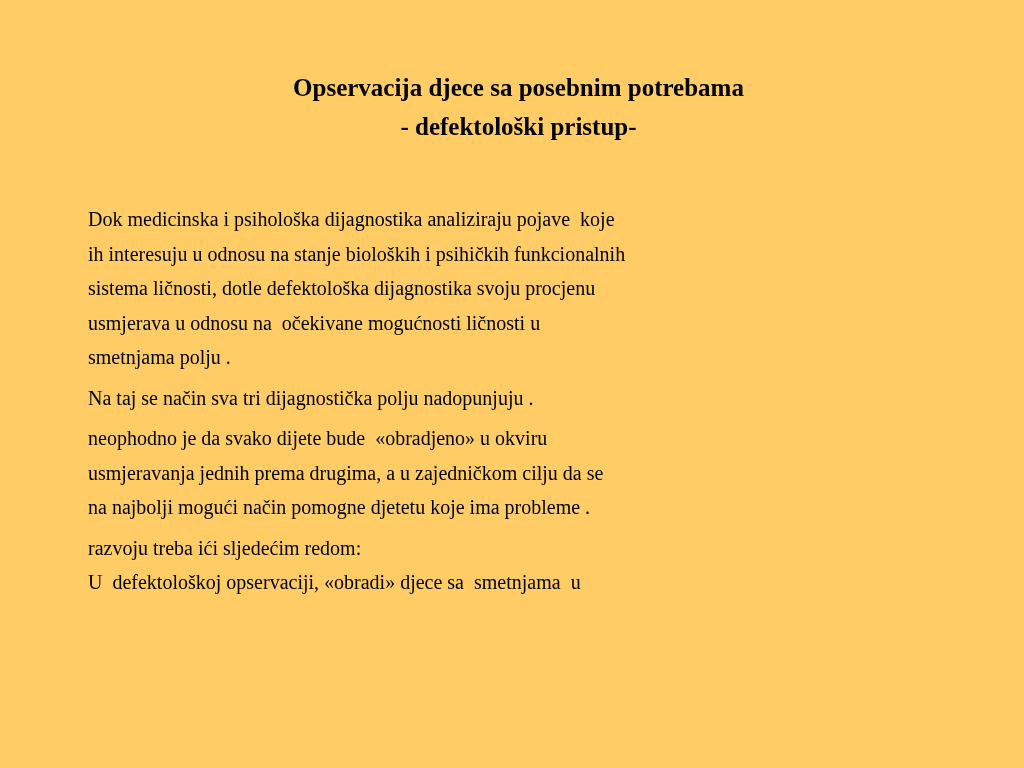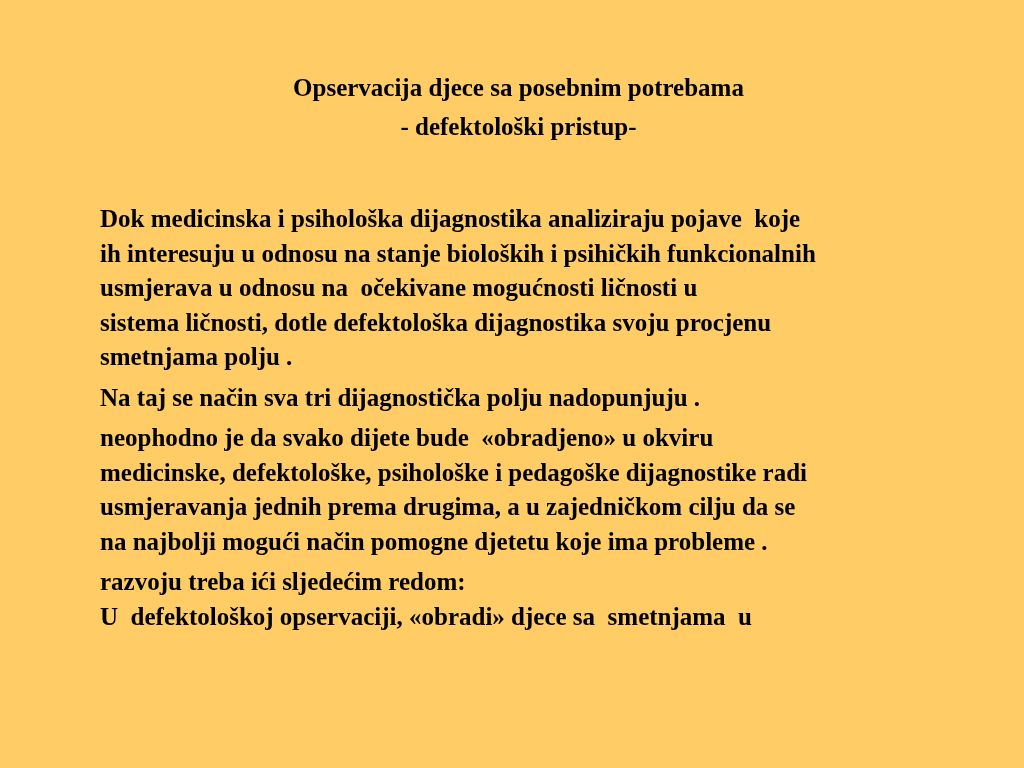--- a/index.html
+++ b/index.html
@@ -30,26 +30,25 @@
       font-size: 25px;
       line-height: 39px;
     }
     .title-line {
       display: block;
       white-space: nowrap;
       margin-left: 23px;
     }
     .body-block {
       position: absolute;
-      left: 100px;
+      left: 88px;
       top: 202px;
       width: 860px;
-      font-size: 25px;
+      font-size: 20px;
       line-height: 34.5px;
-      font-weight: bold;
     }
     .para {
       margin: 0 0 6px 0;
     }
     .line {
       display: block;
       white-space: pre;
     }
   </style>
 </head>
@@ -60,32 +59,31 @@
   <div class="title-block">
     <span class="title-line">Opservacija djece sa posebnim potrebama</span>
     <span class="title-line">- defektološki pristup-</span>
   </div>
 
   <div class="body-block">
 
     <p class="para">
       <span class="line">Dok medicinska i psihološka dijagnostika analiziraju pojave  koje</span>
       <span class="line">ih interesuju u odnosu na stanje bioloških i psihičkih funkcionalnih</span>
+      <span class="line">sistema ličnosti, dotle defektološka dijagnostika svoju procjenu</span>
       <span class="line">usmjerava u odnosu na  očekivane mogućnosti ličnosti u</span>
-      <span class="line">sistema ličnosti, dotle defektološka dijagnostika svoju procjenu</span>
       <span class="line">smetnjama polju .</span>
     </p>
 
     <p class="para">
       <span class="line">Na taj se način sva tri dijagnostička polju nadopunjuju .</span>
     </p>
 
     <p class="para">
       <span class="line">neophodno je da svako dijete bude  «obradjeno» u okviru</span>
-      <span class="line">medicinske, defektološke, psihološke i pedagoške dijagnostike radi</span>
       <span class="line">usmjeravanja jednih prema drugima, a u zajedničkom cilju da se</span>
       <span class="line">na najbolji mogući način pomogne djetetu koje ima probleme .</span>
     </p>
 
     <p class="para">
       <span class="line">razvoju treba ići sljedećim redom:</span>
       <span class="line">U  defektološkoj opservaciji, «obradi» djece sa  smetnjama  u</span>
     </p>
 
   </div>

